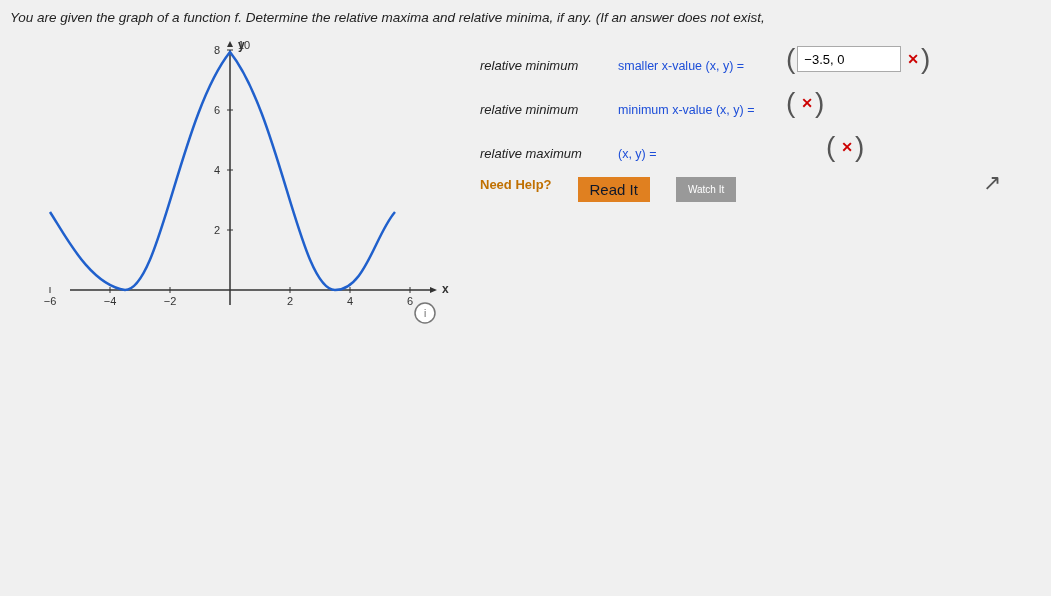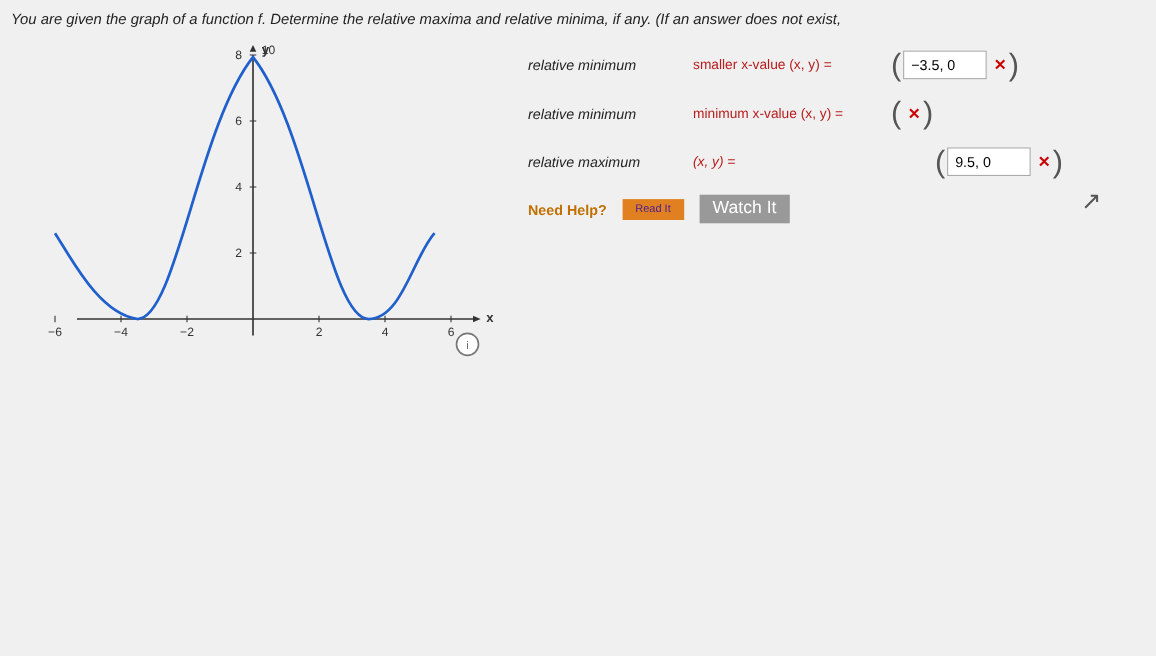--- a/index.html
+++ b/index.html
@@ -41,85 +41,84 @@
       position: absolute;
       top: 0; left: 0;
     }
     .answers-area {
       flex: 1;
       padding-left: 10px;
       padding-top: 10px;
     }
     .answer-row {
       display: flex;
-      align-items: center;
+      align-items: flex-end;
       margin-bottom: 16px;
-      gap: 20px;
+      gap: 8px;
     }
     .answer-label {
       width: 130px;
       font-style: italic;
       font-size: 13px;
       color: #222;
     }
     .answer-desc {
       font-size: 12.5px;
-      color: #b91c1c;
+      color: #1d4ed8;
       min-width: 160px;
     }
     .big-paren {
       font-size: 28px;
       color: #555;
       line-height: 1;
       font-weight: 100;
     }
     .answer-input {
       border: 1px solid #aaa;
       background: white;
       padding: 3px 6px;
       font-size: 13px;
-      width: 76px;
+      width: 104px;
       height: 26px;
     }
     .x-mark {
       color: #cc0000;
       font-size: 14px;
       font-weight: bold;
       margin-left: 4px;
     }
     .answer-group {
       display: flex;
       align-items: center;
       gap: 2px;
     }
     .need-help {
       display: flex;
-      align-items: center;
-      gap: 14px;
+      gap: 26px;
       margin-top: 10px;
     }
     .need-help-label {
       font-weight: bold;
       color: #c07000;
       font-size: 13px;
     }
     .btn-read-it {
       background: #e08020;
-      color: #4c1d95;
+      color: #0f172a;
       border: none;
       padding: 4px 12px;
-      font-size: 10px;
+      font-size: 15px;
       cursor: pointer;
     }
     .btn-watch-it {
       background: #999;
       color: white;
       border: none;
       padding: 4px 12px;
-      font-size: 16px;
+      font-size: 10px;
       cursor: pointer;
     }
   </style>
 </head>
 <body>
 
 <div class="page-container">
   <div class="problem-text">You are given the graph of a function f. Determine the relative maxima and relative minima, if any. (If an answer does not exist,</div>
 
   <div class="graph-and-answers">
@@ -200,24 +199,23 @@
         <span class="answer-desc">minimum x-value (x, y) =</span>
         <div class="answer-group">
           <span class="big-paren">(</span>
           <span class="x-mark">✕</span>
           <span class="big-paren">)</span>
         </div>
       </div>
 
       <div class="answer-row">
         <span class="answer-label">relative maximum</span>
-        <span class="answer-desc" style="min-width:200px;font-style:italic;">(x, y) =</span>
+        <span class="answer-desc" style="min-width:200px;">(x, y) =</span>
         <div class="answer-group">
           <span class="big-paren">(</span>
-          <input class="answer-input" type="text" value="9.5, 0" style="">
           <span class="x-mark">✕</span>
           <span class="big-paren">)</span>
         </div>
       </div>
 
       <div class="need-help">
         <span class="need-help-label">Need Help?</span>
         <button class="btn-read-it">Read It</button>
         <button class="btn-watch-it">Watch It</button>
       </div>

